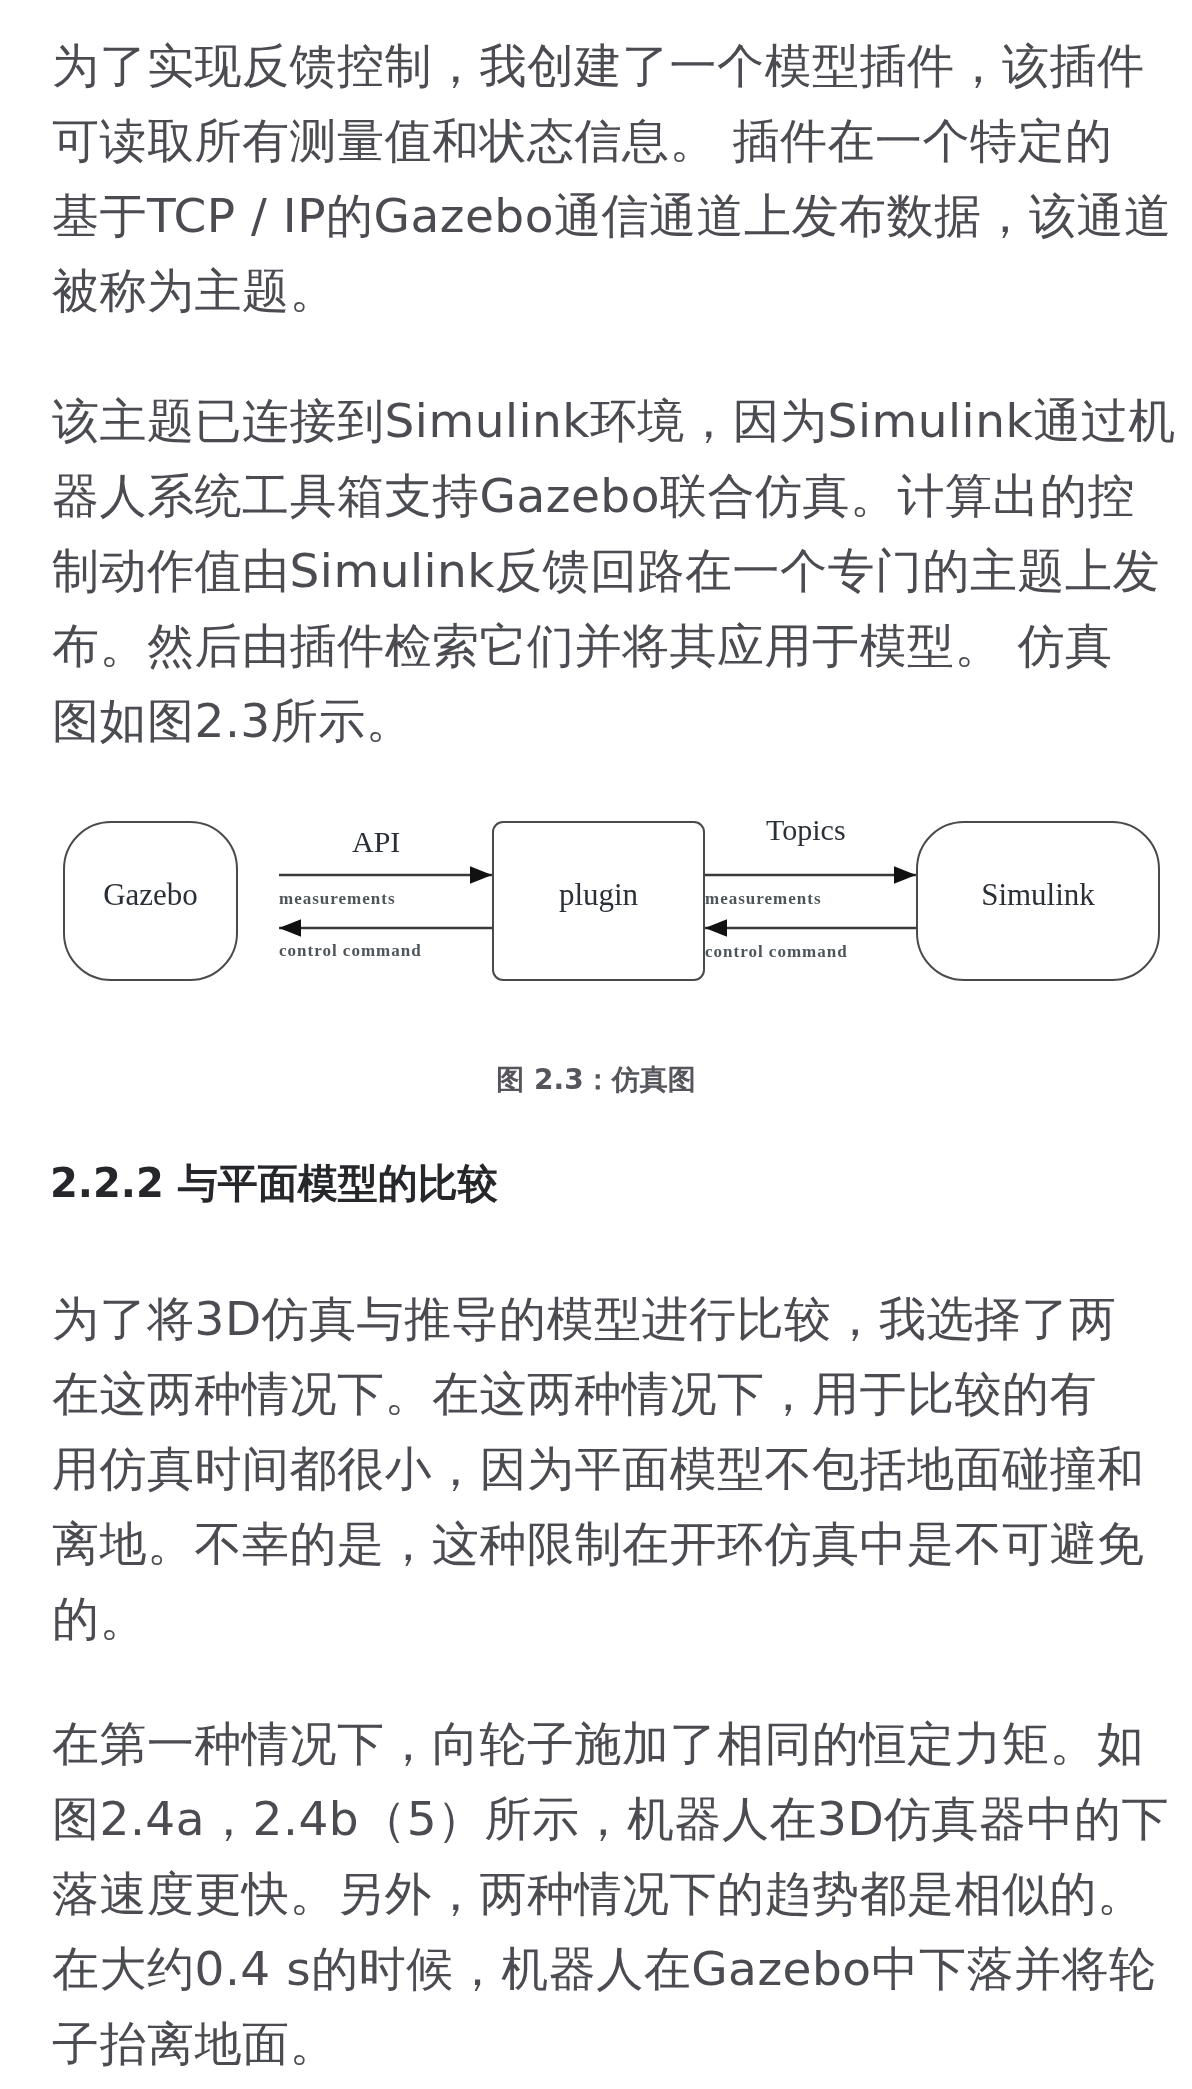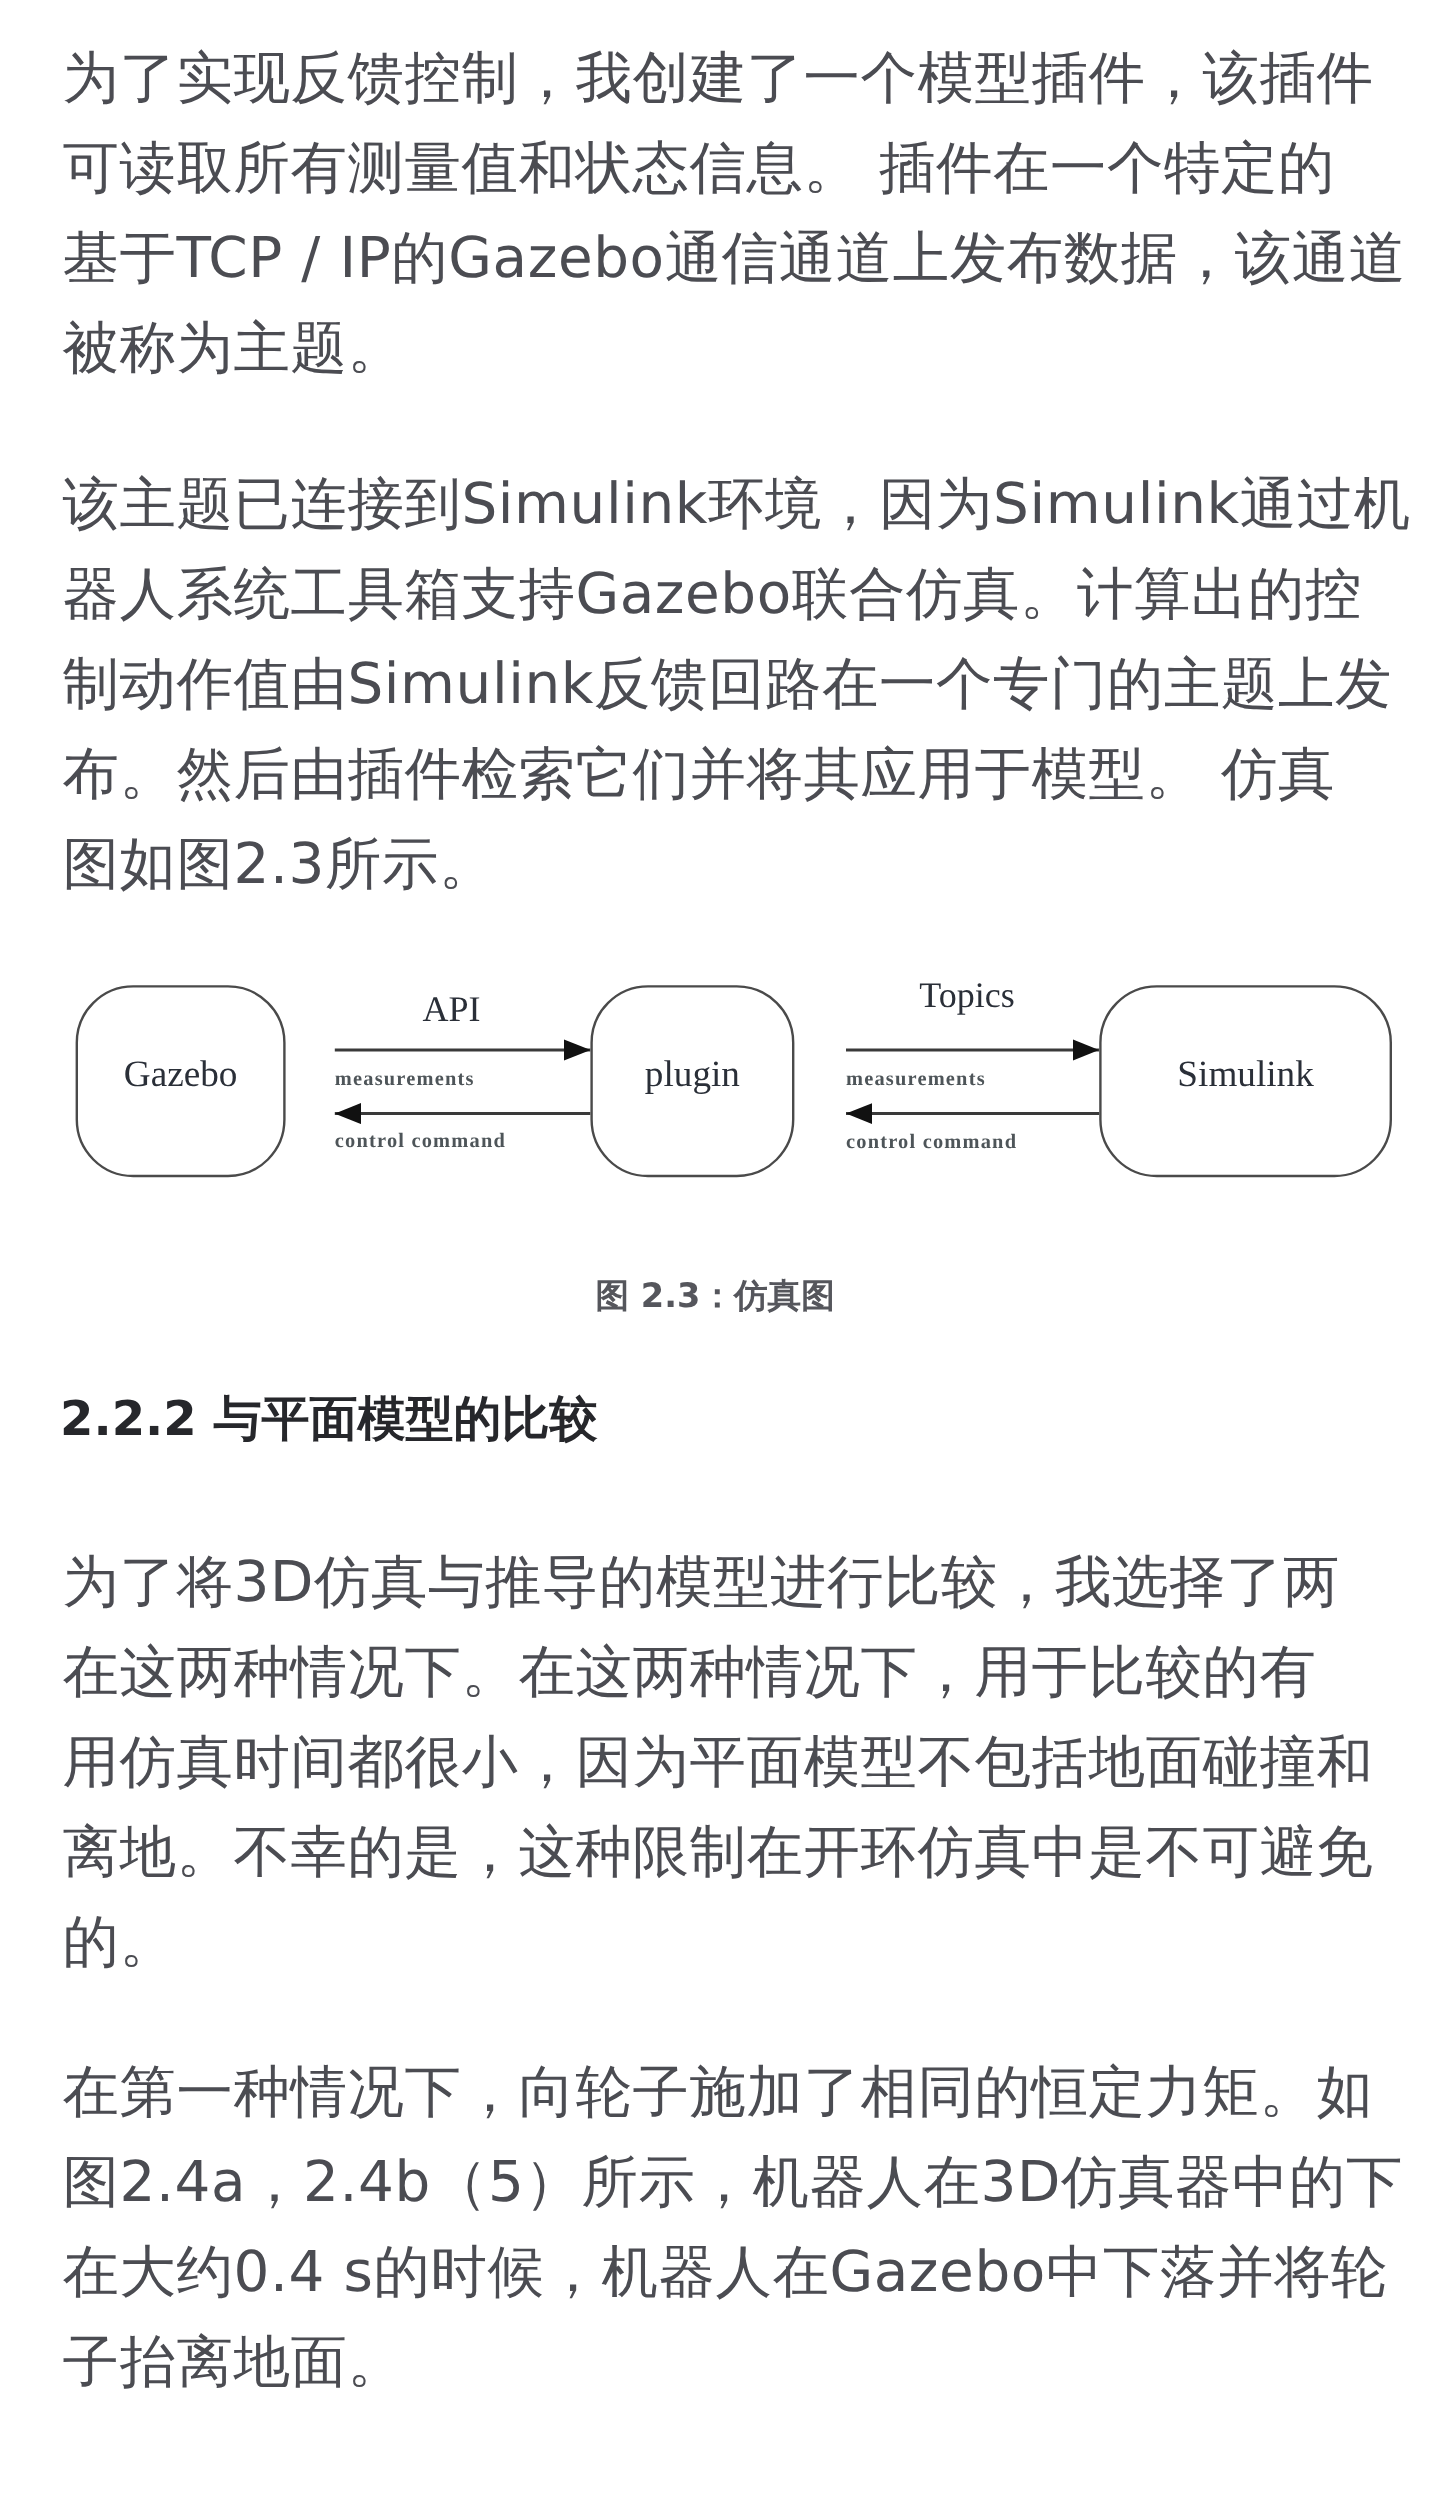--- a/index.html
+++ b/index.html
@@ -53,21 +53,21 @@
     background: #fff;
     display: flex;
     align-items: center;
     justify-content: center;
     font-family: "Liberation Serif", "DejaVu Serif", serif;
     font-size: 31px;
     color: #2a2f38;
   }
   .node span { position: relative; top: -6px; }
   #node-gazebo { left: 63px; width: 175px; }
-  #node-plugin { left: 492px; width: 170px; }
+  #node-plugin { left: 492px; width: 213px; border-radius: 11px; }
   #node-simulink { left: 916px; width: 244px; }
 
   .edge-title {
     position: absolute;
     font-family: "Liberation Serif", "DejaVu Serif", serif;
     font-size: 30px;
     color: #2a2f38;
     white-space: nowrap;
   }
   #edge1-title { left: 352px; top: 25px; }
@@ -186,15 +186,16 @@
   <span class="line">为了将3D仿真与推导的模型进行比较，我选择了两</span>
   <span class="line">在这两种情况下。在这两种情况下，用于比较的有</span>
   <span class="line">用仿真时间都很小，因为平面模型不包括地面碰撞和</span>
   <span class="line">离地。不幸的是，这种限制在开环仿真中是不可避免</span>
   <span class="line">的。</span>
 </div>
 
 <div class="para" id="p4">
   <span class="line">在第一种情况下，向轮子施加了相同的恒定力矩。如</span>
   <span class="line">图2.4a，2.4b（5）所示，机器人在3D仿真器中的下</span>
+  <span class="line">落速度更快。另外，两种情况下的趋势都是相似的。</span>
   <span class="line">在大约0.4 s的时候，机器人在Gazebo中下落并将轮</span>
   <span class="line">子抬离地面。</span>
 </div>
 
 </body></html>

